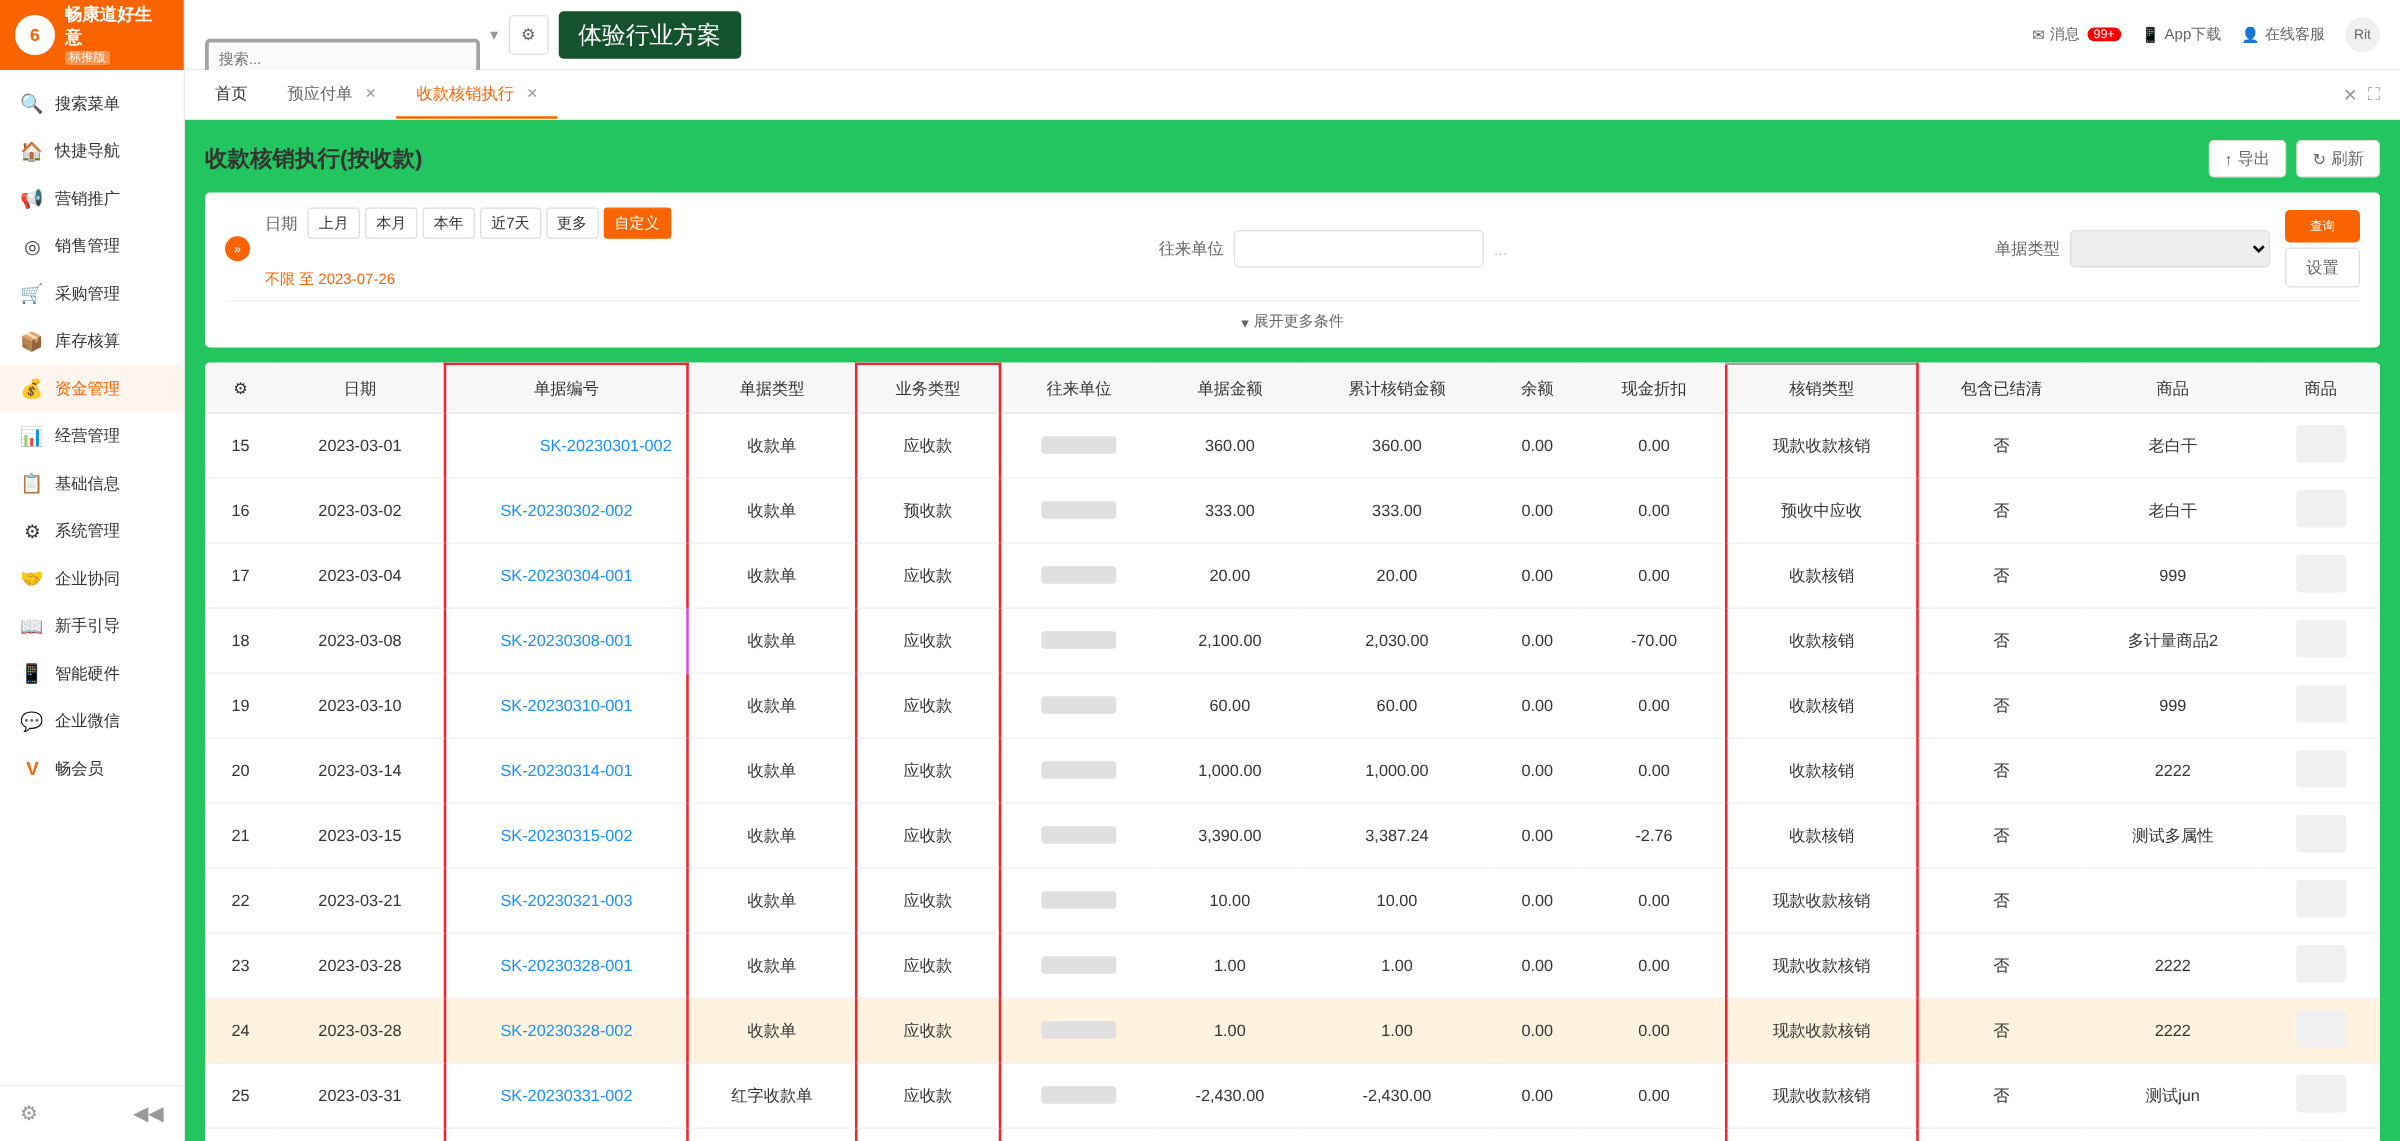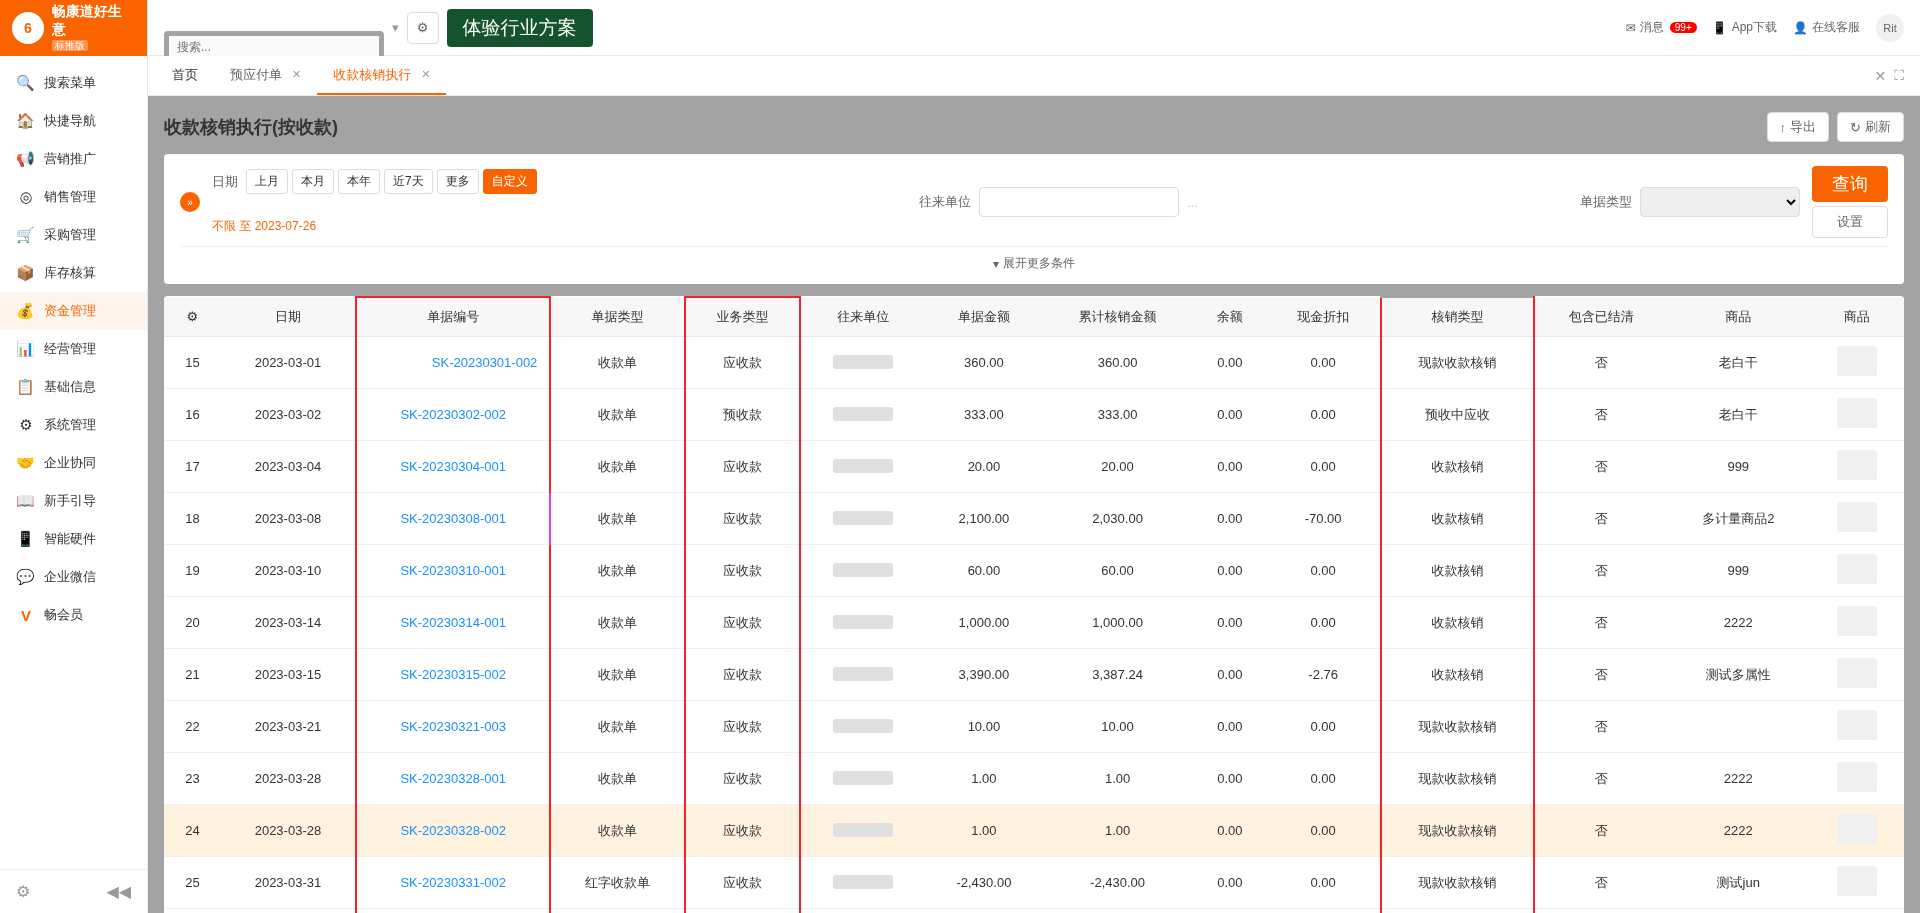--- a/index.html
+++ b/index.html
@@ -16,55 +16,55 @@
     .sidebar-item { display: flex; align-items: center; gap: 8px; padding: 10px 16px; cursor: pointer; color: #333; font-size: 13px; }
     .sidebar-item.active { background: #fff5ef; color: #fa6400; }
     .sidebar-item .icon { font-size: 15px; width: 20px; text-align: center; }
     .sidebar-footer { padding: 12px 16px; display: flex; justify-content: space-between; align-items: center; border-top: 1px solid #f0f0f0; }
 
     
     .main { flex: 1; display: flex; flex-direction: column; overflow: hidden; }
 
     
     .topbar { height: 56px; background: #fff; border-bottom: 1px solid #e8e8e8; display: flex; align-items: center; padding: 0 16px; gap: 12px; }
-    .topbar-search { flex: 1; max-width: 220px; height: 32px; border: 5px solid #a3a3a3; border-radius: 4px; padding: 0 8px; font-size: 12px; color: #999; background: #fafafa; margin-top: 38px; }
+    .topbar-search { flex: 1; max-width: 220px; height: 32px; border: 3px solid #a3a3a3; border-radius: 4px; padding: 0 8px; font-size: 12px; color: #999; background: #fafafa; margin-top: 38px; }
     .topbar-arrow { color: #999; cursor: pointer; }
     .topbar-gear { width: 32px; height: 32px; border: 1px solid #ddd; border-radius: 4px; display: flex; align-items: center; justify-content: center; cursor: pointer; color: #666; }
     .topbar-solution-btn { background: #14532d; color: #fff; border: none; border-radius: 4px; padding: 6px 16px; cursor: pointer; font-size: 19px; text-align: center; }
     .topbar-right { margin-left: auto; display: flex; align-items: center; gap: 16px; color: #666; font-size: 12px; }
     .topbar-badge { background: #f00; color: #fff; border-radius: 8px; padding: 0 5px; font-size: 10px; margin-left: 2px; }
     .topbar-right-item { display: flex; align-items: center; gap: 4px; cursor: pointer; }
 
     
     .tabbar { height: 40px; background: #fff; border-bottom: 1px solid #e8e8e8; display: flex; align-items: stretch; padding: 0 8px; }
     .tab { display: flex; align-items: center; padding: 0 16px; cursor: pointer; border-bottom: 2px solid transparent; color: #666; font-size: 13px; gap: 6px; white-space: nowrap; }
     .tab.home { color: #333; }
     .tab.active { color: #fa6400; border-bottom: 2px solid #fa6400; }
     .tab .close-icon { font-size: 11px; color: #999; margin-left: 4px; }
     .tabbar-right { margin-left: auto; display: flex; align-items: center; gap: 8px; padding-right: 8px; }
 
     
-    .content { flex: 1; overflow: auto; padding: 16px; background: #a3a3a3; }
+    .content { flex: 1; overflow: auto; padding: 16px; background: #22c55e; }
     .page-header { display: flex; align-items: center; justify-content: space-between; margin-bottom: 12px; }
     .page-title { font-size: 18px; font-weight: bold; color: #333; }
     .page-actions { display: flex; gap: 8px; }
     .btn-export { display: flex; align-items: center; gap: 4px; padding: 5px 12px; border: 1px solid #ddd; border-radius: 4px; background: #fff; cursor: pointer; color: #666; font-size: 13px; }
     .btn-refresh { display: flex; align-items: center; gap: 4px; padding: 5px 12px; border: 1px solid #ddd; border-radius: 4px; background: #fff; cursor: pointer; color: #666; font-size: 13px; }
 
     
     .filter-bar { background: #fff; border-radius: 4px; padding: 12px 16px; margin-bottom: 12px; }
     .filter-row { display: flex; align-items: center; gap: 12px; flex-wrap: wrap; }
     .filter-label { color: #666; font-size: 13px; white-space: nowrap; }
     .filter-date-btns { display: flex; gap: 4px; align-items: center; }
     .filter-date-btn { padding: 3px 8px; border: 1px solid #ddd; border-radius: 3px; background: #fff; cursor: pointer; font-size: 12px; color: #333; }
     .filter-date-btn.custom { background: #fa6400; color: #fff; border-color: #fa6400; }
     .filter-date-range { color: #fa6400; font-size: 12px; margin-top: 20px; }
     .filter-input { height: 30px; border: 1px solid #ddd; border-radius: 4px; padding: 0 8px; font-size: 12px; min-width: 180px; }
     .filter-select { height: 30px; border: 1px solid #ddd; border-radius: 4px; padding: 0 8px; font-size: 12px; min-width: 160px; }
-    .btn-query { background: #fa6400; color: #fff; border: none; border-radius: 4px; padding: 6px 20px; cursor: pointer; font-size: 18px; }
+    .btn-query { background: #fa6400; color: #fff; border: none; border-radius: 4px; padding: 6px 20px; cursor: pointer; font-size: 10px; }
     .btn-settings { border: 1px solid #ddd; background: #fff; border-radius: 4px; padding: 6px 16px; cursor: pointer; font-size: 13px; color: #666; }
     .expand-btn { display: flex; align-items: center; gap: 4px; color: #666; cursor: pointer; font-size: 12px; border-top: 1px solid #f0f0f0; margin-top: 8px; padding-top: 8px; justify-content: center; }
 
     
     .table-container { background: #fff; border-radius: 4px; overflow: hidden; }
     .data-table { width: 100%; border-collapse: collapse; font-size: 13px; }
     .data-table th { background: #f7f7f7; padding: 10px 12px; text-align: center; font-weight: normal; color: #333; border-bottom: 1px solid #e8e8e8; white-space: nowrap; font-size: 13px; }
     .data-table td { padding: 9px 12px; text-align: center; border-bottom: 1px solid #f0f0f0; color: #333; white-space: nowrap; }
     .data-table tr.highlighted td { background: #fff3e0; }
     .link { color: #1890ff; text-decoration: none; cursor: pointer; }

